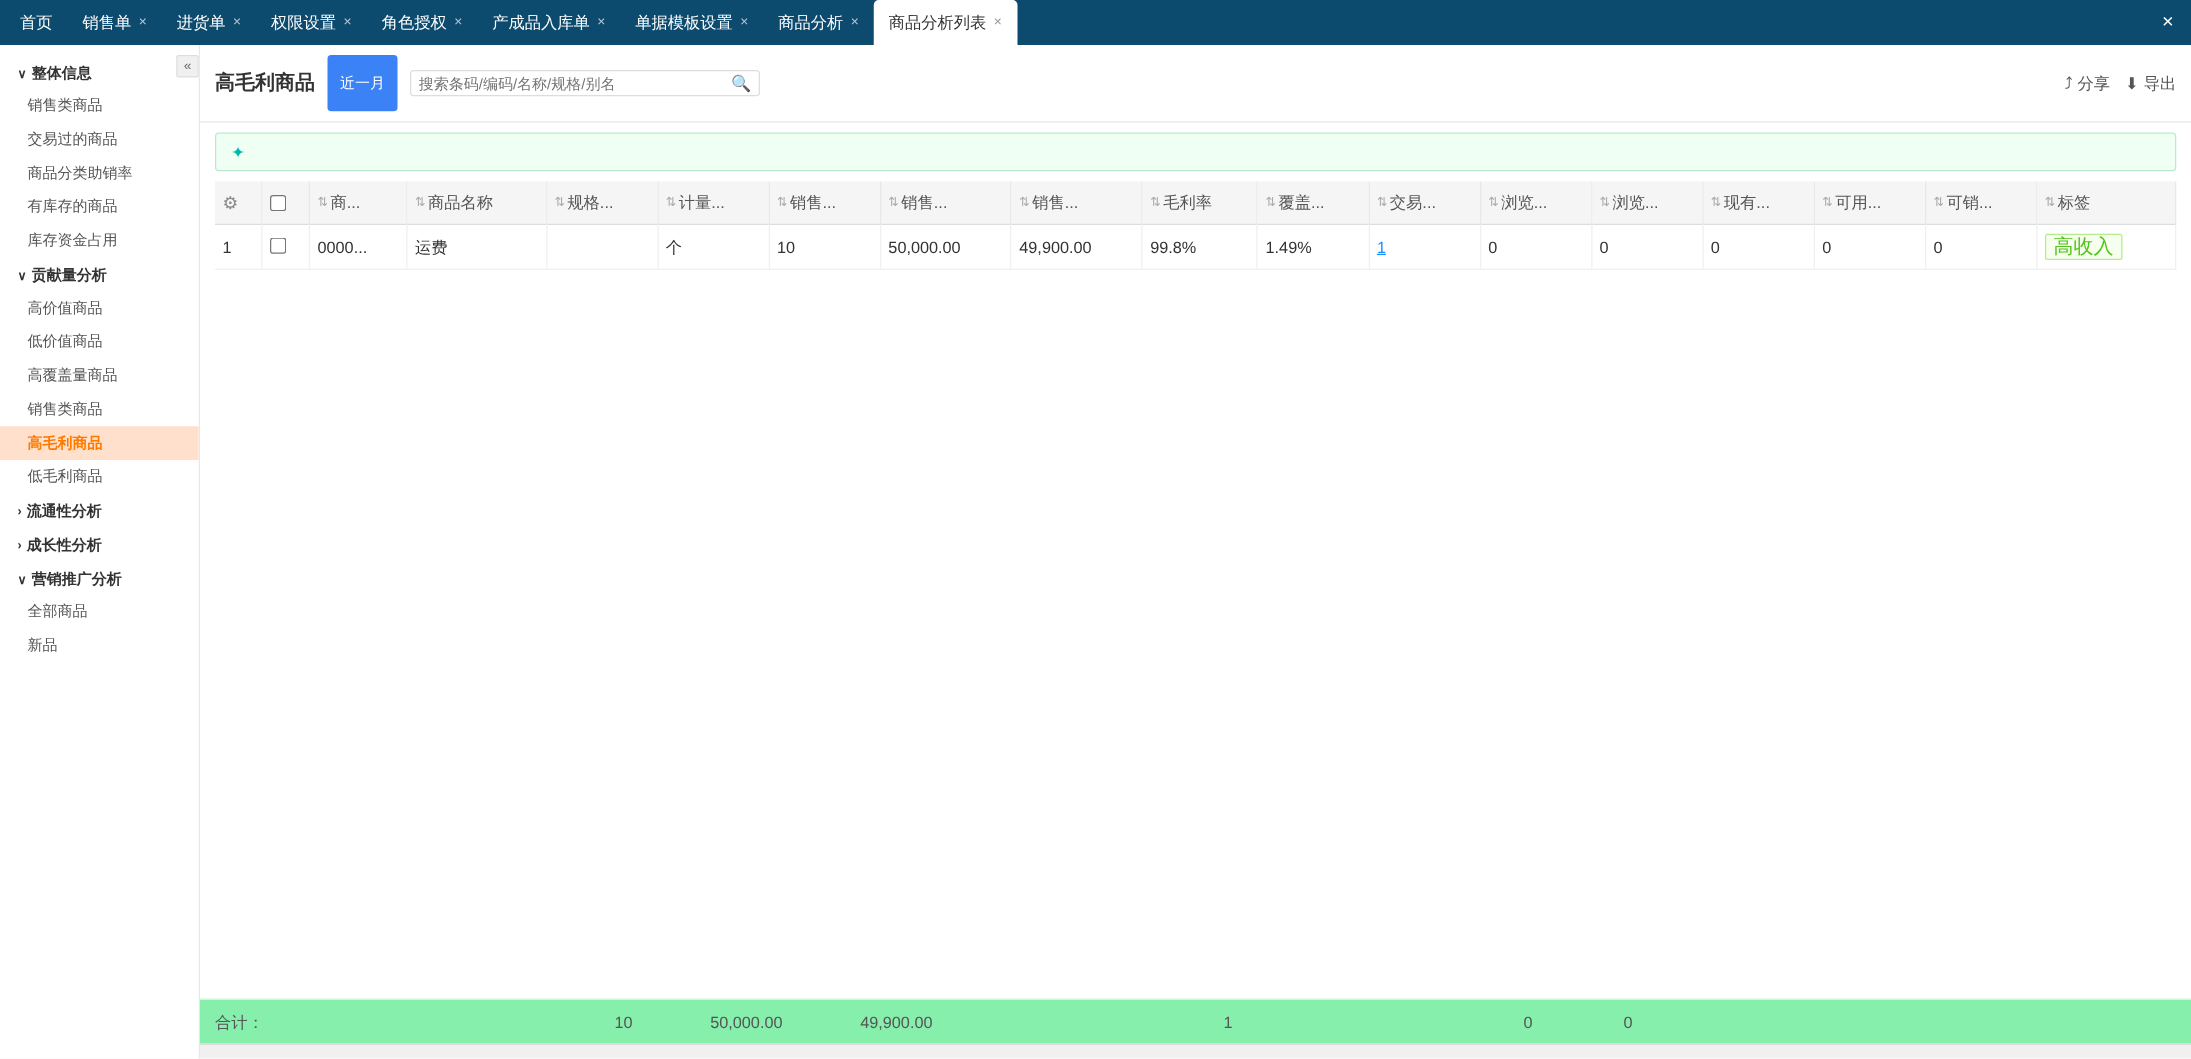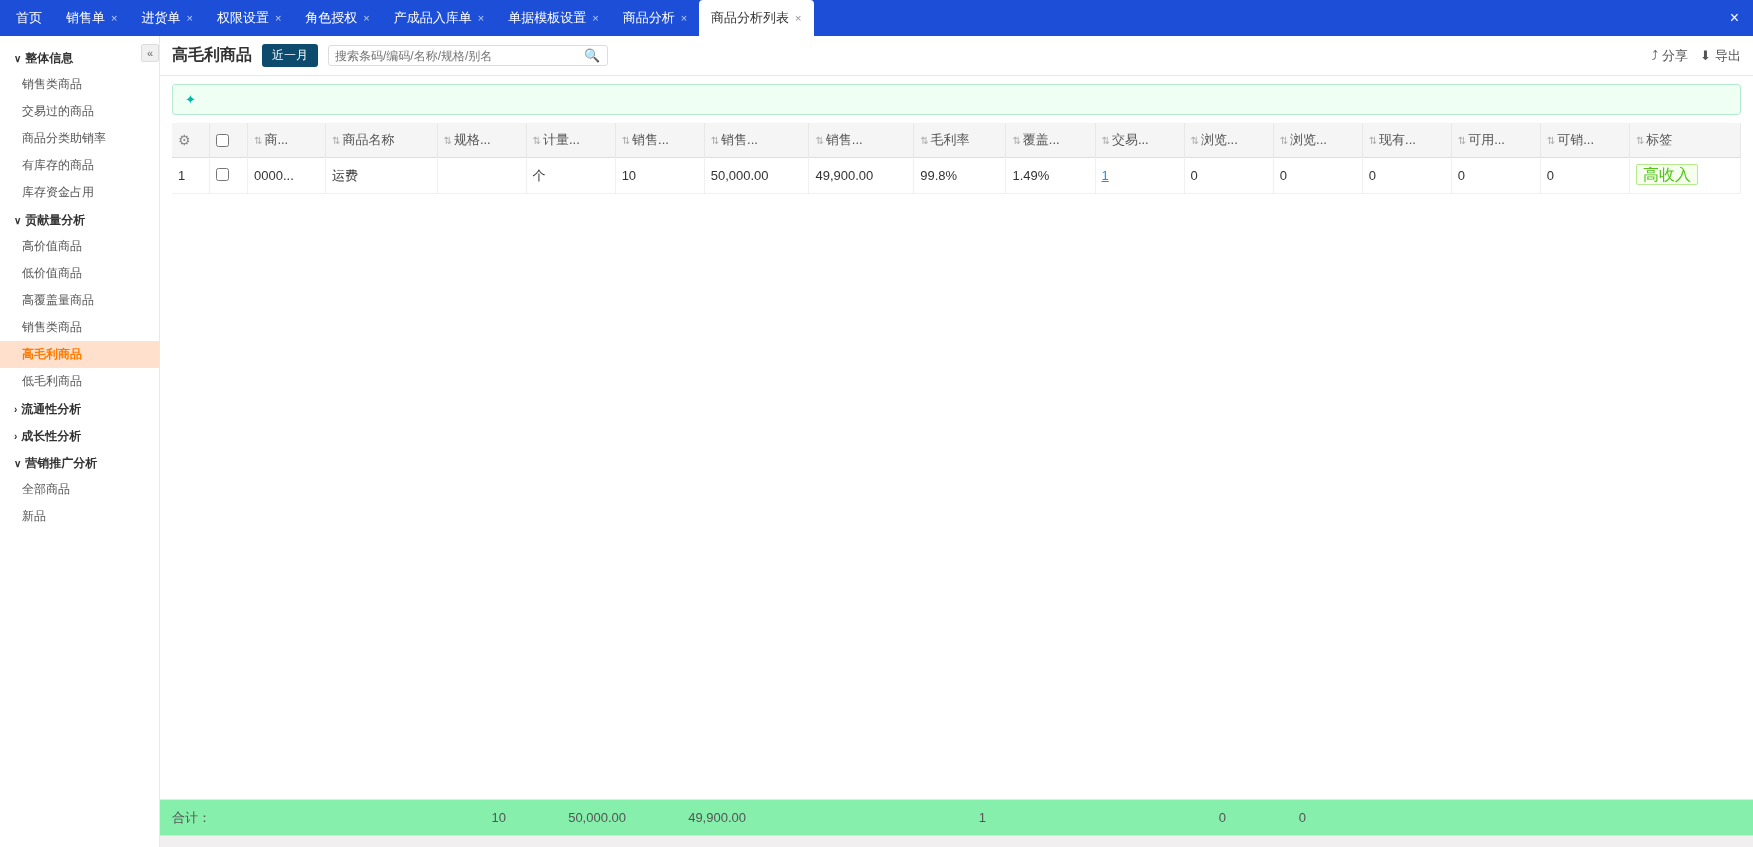--- a/index.html
+++ b/index.html
@@ -1,20 +1,20 @@
 <!DOCTYPE html>
 <html><head>
   <meta charset="utf-8">
   <style>
     * { box-sizing: border-box; margin: 0; padding: 0; font-family: 'Microsoft YaHei', Arial, sans-serif; font-size: 13px; }
     body { background: #f0f0f0; overflow: hidden; }
 
     
     .top-nav {
-      background: #1d4ed8;
+      background: #0c4a6e;
       display: flex;
       align-items: center;
       height: 36px;
       padding: 0 4px;
       color: white;
     }
     .top-nav .nav-item {
       padding: 0 12px;
       height: 36px;
       display: flex;
@@ -116,25 +116,25 @@
       padding: 8px 12px;
       border-bottom: 1px solid #e8e8e8;
       gap: 10px;
     }
     .content-title {
       font-size: 16px;
       font-weight: bold;
       color: #333;
     }
     .filter-btn {
-      background: #0c4a6e;
+      background: #3b82f6;
       color: white;
       border: none;
       border-radius: 3px;
-      padding: 3px 10px;
+      padding: 14px 10px;
       cursor: pointer;
       font-size: 12px;
     }
     .search-box {
       display: flex;
       align-items: center;
       border: 1px solid #ddd;
       border-radius: 3px;
       padding: 2px 6px;
       flex: 1;

